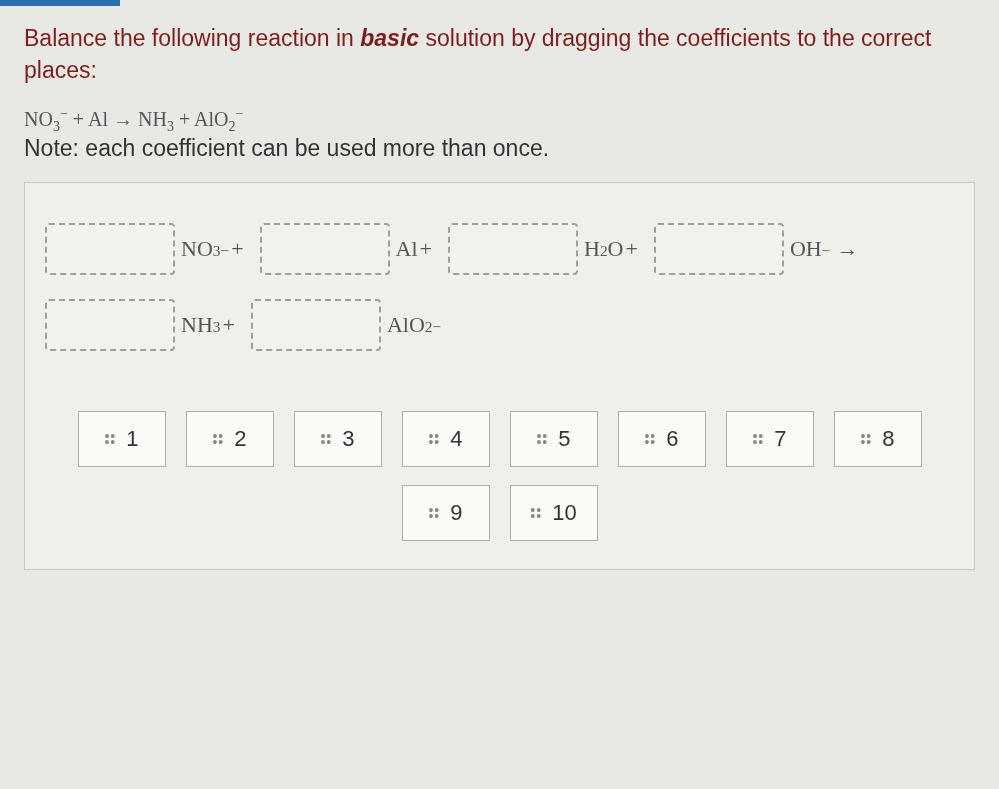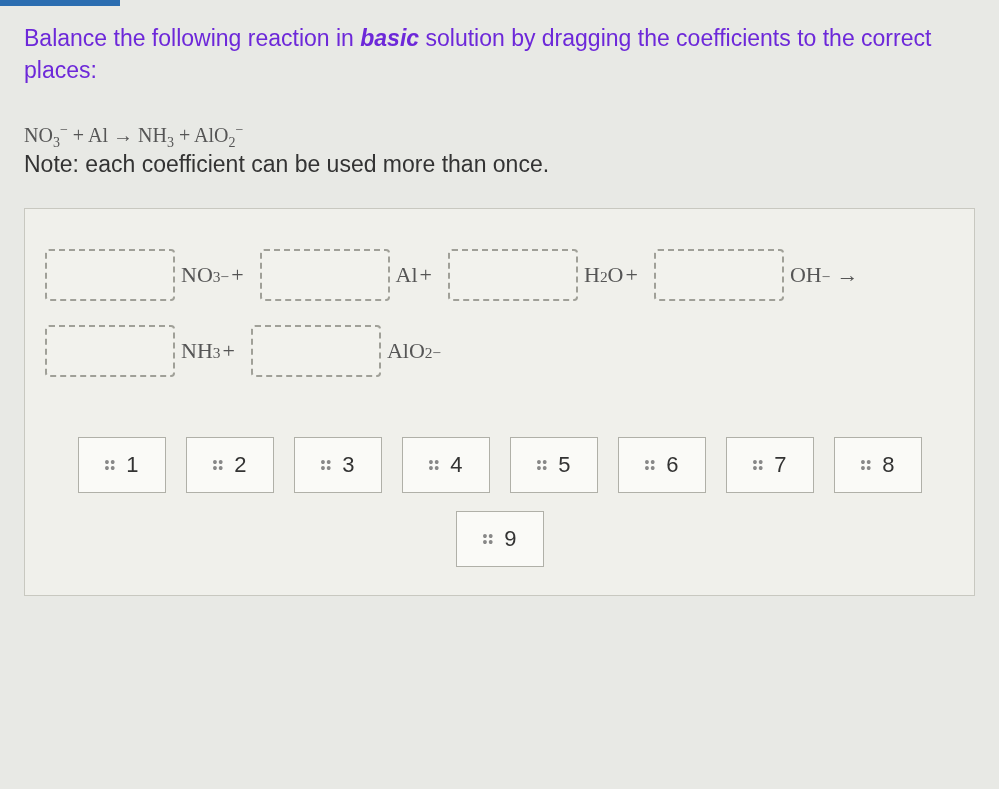--- a/index.html
+++ b/index.html
@@ -18,22 +18,22 @@
     .top-bar {
       height: 6px;
       background: #2b6db0;
       margin: -20px -24px 16px -24px;
       width: 120px;
       margin-left: -24px;
     }
     .question-text {
       font-size: 23px;
       line-height: 1.4;
-      color: #6d28d9;
-      margin-bottom: 36px;
+      color: #7f1d1d;
+      margin-bottom: 20px;
     }
     .italic {
       font-style: italic;
       font-weight: 600;
     }
     .reaction-given {
       font-size: 20px;
       color: #555;
       font-family: 'Times New Roman', serif;
     }
@@ -41,21 +41,21 @@
       font-size: 0.7em;
       vertical-align: sub;
     }
     .reaction-given sup, .species sup {
       font-size: 0.7em;
       vertical-align: super;
     }
     .note-text {
       font-size: 23px;
       color: #333;
-      margin-bottom: 30px;
+      margin-bottom: 20px;
     }
     .work-area {
       border: 1px solid #c8c8c0;
       background: #f0f0eb;
       padding: 40px 20px 28px 20px;
     }
     .equation-row {
       display: flex;
       align-items: center;
       flex-wrap: wrap;
@@ -229,15 +229,19 @@
         <span class="grip"></span>
         <span>8</span>
       </div>
   </div>
 
   <div class="tiles-row2">
     <div class="tile">
         <span class="grip"></span>
         <span>9</span>
       </div>
+    <div class="tile">
+        <span class="grip"></span>
+        <span>10</span>
+      </div>
   </div>
 
 </div>
 
 </body></html>

